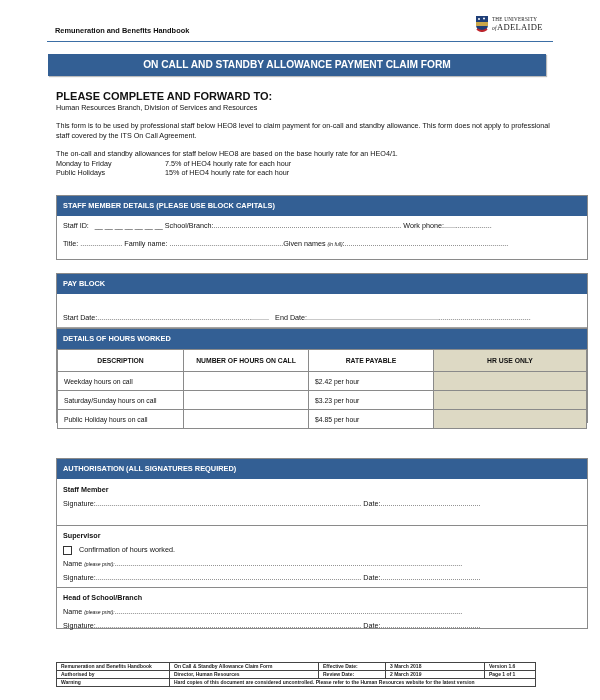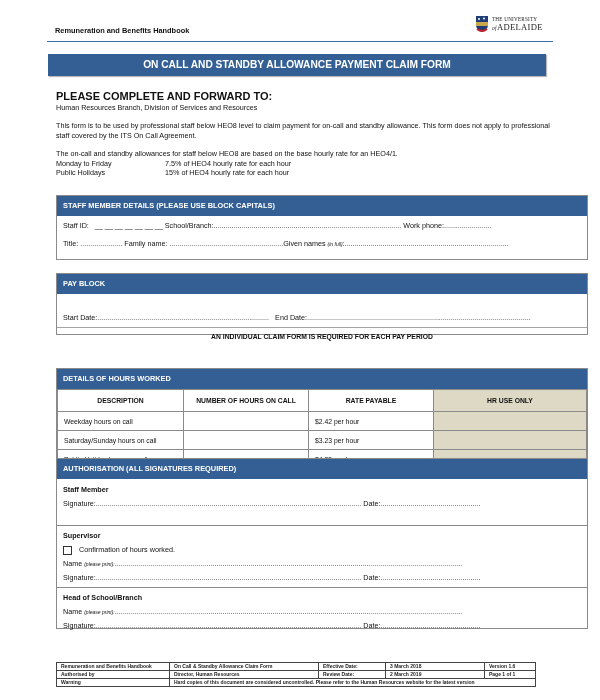--- a/index.html
+++ b/index.html
@@ -89,21 +89,21 @@
 
 <div class="section" style="top:273px;height:62px">
   <div class="bar">PAY BLOCK</div>
   <div class="line" style="margin-top:15px;border-bottom:1px solid #a3a3a3">
     <span>Start Date:</span><span class="dots">......................................................................................</span>
     &nbsp;&nbsp;<span>End Date:</span><span class="dots">................................................................................................................</span>
   </div>
   <div style="text-align:center;font-weight:bold;font-size:6.8px;line-height:17px">AN INDIVIDUAL CLAIM FORM IS REQUIRED FOR EACH PAY PERIOD</div>
 </div>
 
-<div class="section" style="top:368px;height:95px;border-bottom:none">
+<div class="section" style="top:328px;height:95px;border-bottom:none">
   <div class="bar">DETAILS OF HOURS WORKED</div>
   <table>
     <tbody>
         <tr>
       <th style="width:113px">DESCRIPTION</th>
       <th style="width:112px">NUMBER OF HOURS ON CALL</th>
       <th style="width:112px">RATE PAYABLE</th>
       <th class="hr">HR USE ONLY</th>
     </tr>
     <tr>

